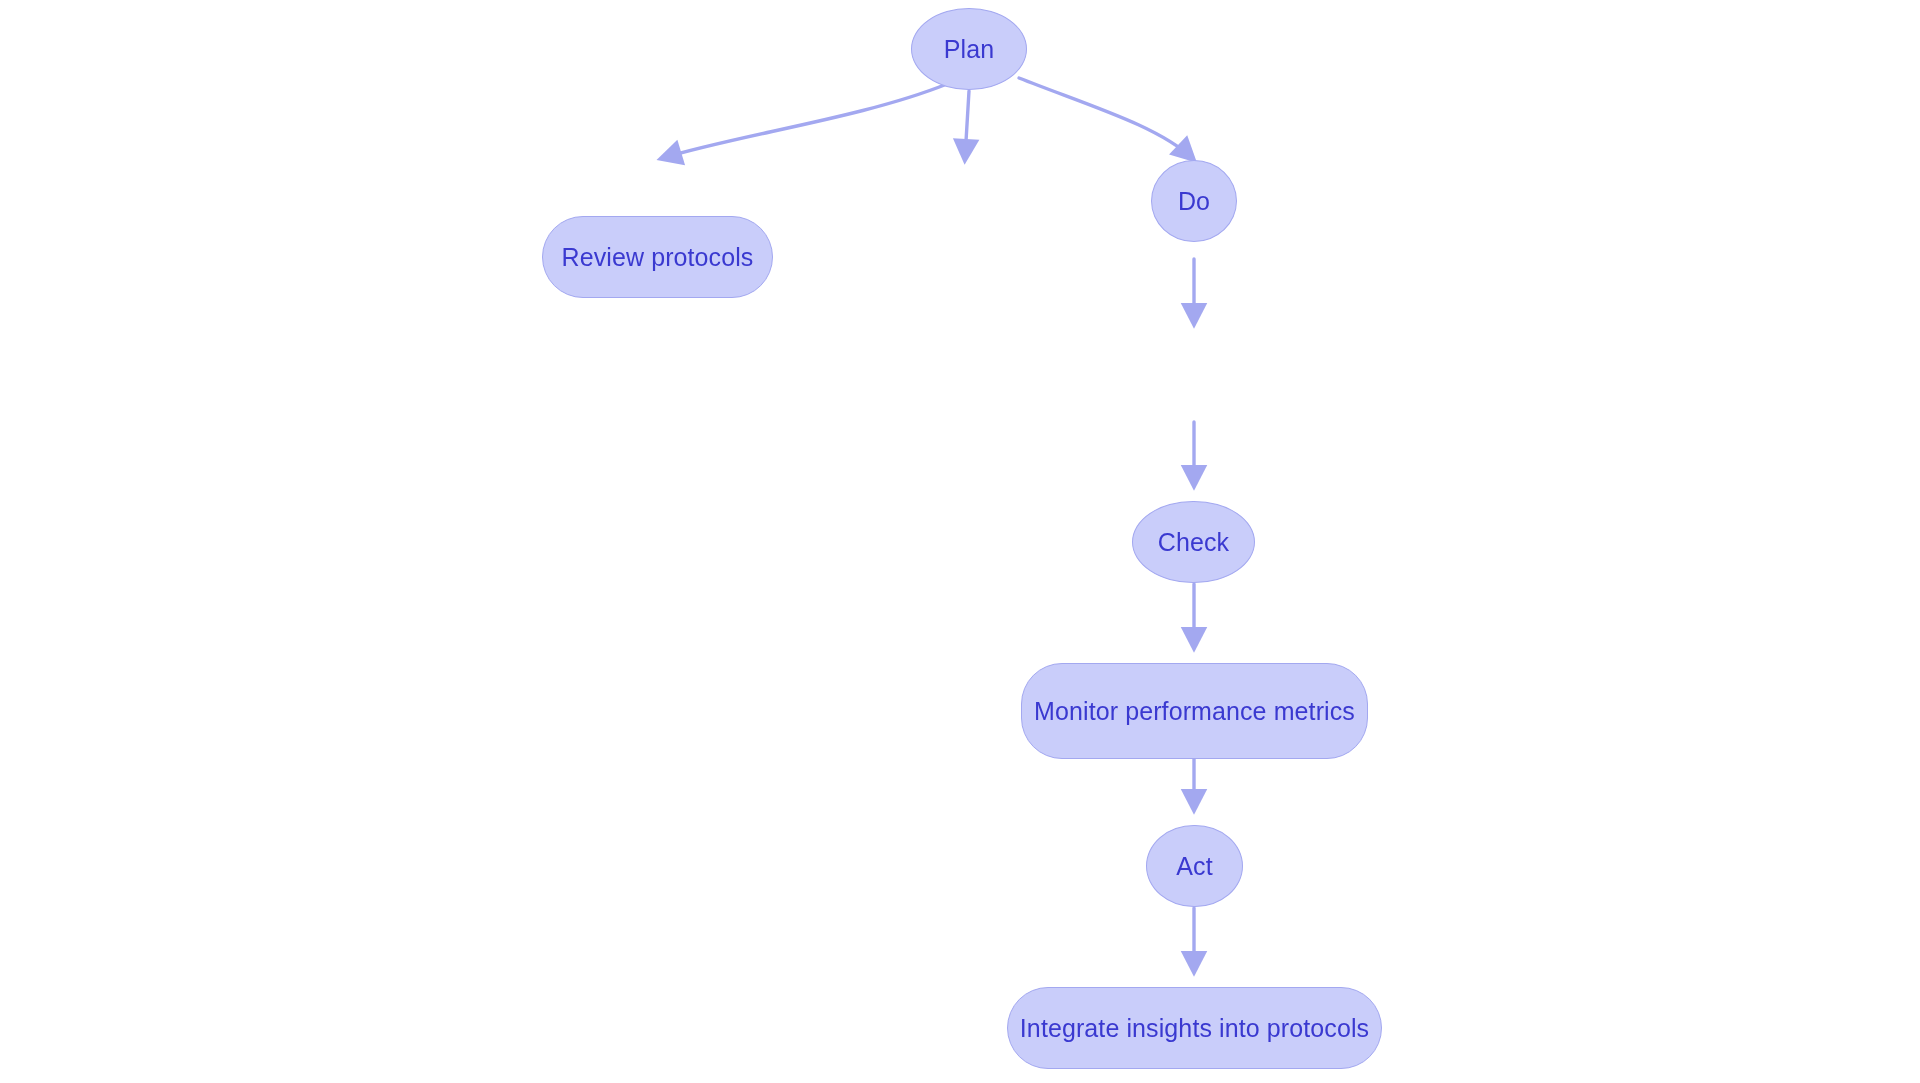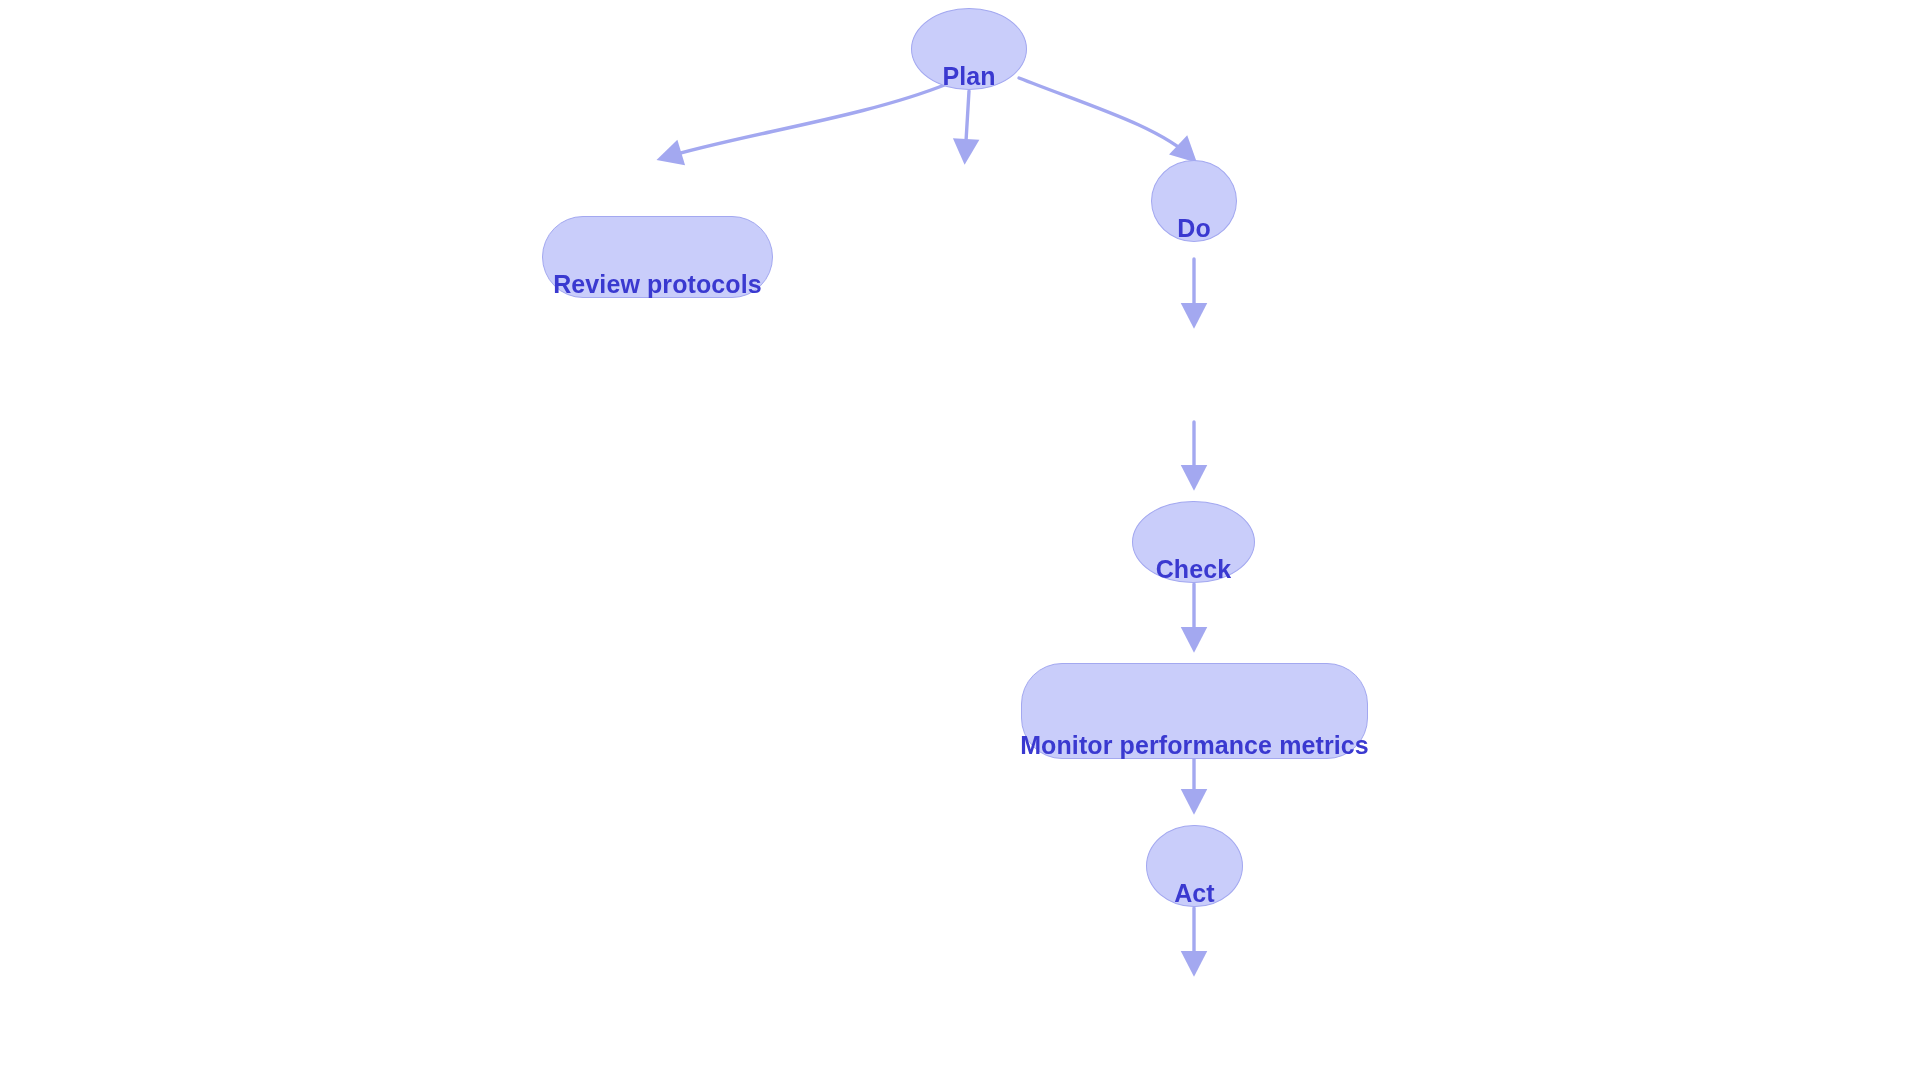--- a/index.html
+++ b/index.html
@@ -25,28 +25,28 @@
     top: 0;
     left: 0;
     width: 1920px;
     height: 1083px;
     pointer-events: none;
   }
   .node {
     position: absolute;
     box-sizing: border-box;
     display: flex;
-    align-items: flex-end;
+    align-items: center;
     justify-content: center;
     background: #c9cdfa;
     border: 1.6px solid #a3a8f0;
     color: #3a39d0;
     font-family: "Liberation Sans", sans-serif;
     font-size: 25px;
-    font-weight: 700;
+    font-weight: 400;
     letter-spacing: 0.1px;
     white-space: nowrap;
     line-height: 1;
   }
   .node-label {
     display: block;
     padding: 0 4px;
   }
 </style>
 </head>
@@ -97,14 +97,17 @@
   </div>
 
   <div class="node" style="left:1021px; top:663px; width:347px; height:96px; border-radius:41px;">
     <span class="node-label">Monitor performance metrics</span>
   </div>
 
   <div class="node" style="left:1146px; top:825px; width:97px; height:82px; border-radius:48px/41px;">
     <span class="node-label">Act</span>
   </div>
 
+  <div class="node" style="left:1007px; top:987px; width:375px; height:82px; border-radius:41px;">
+    <span class="node-label">Integrate insights into protocols</span>
+  </div>
 
 </div>
 
 </body></html>

